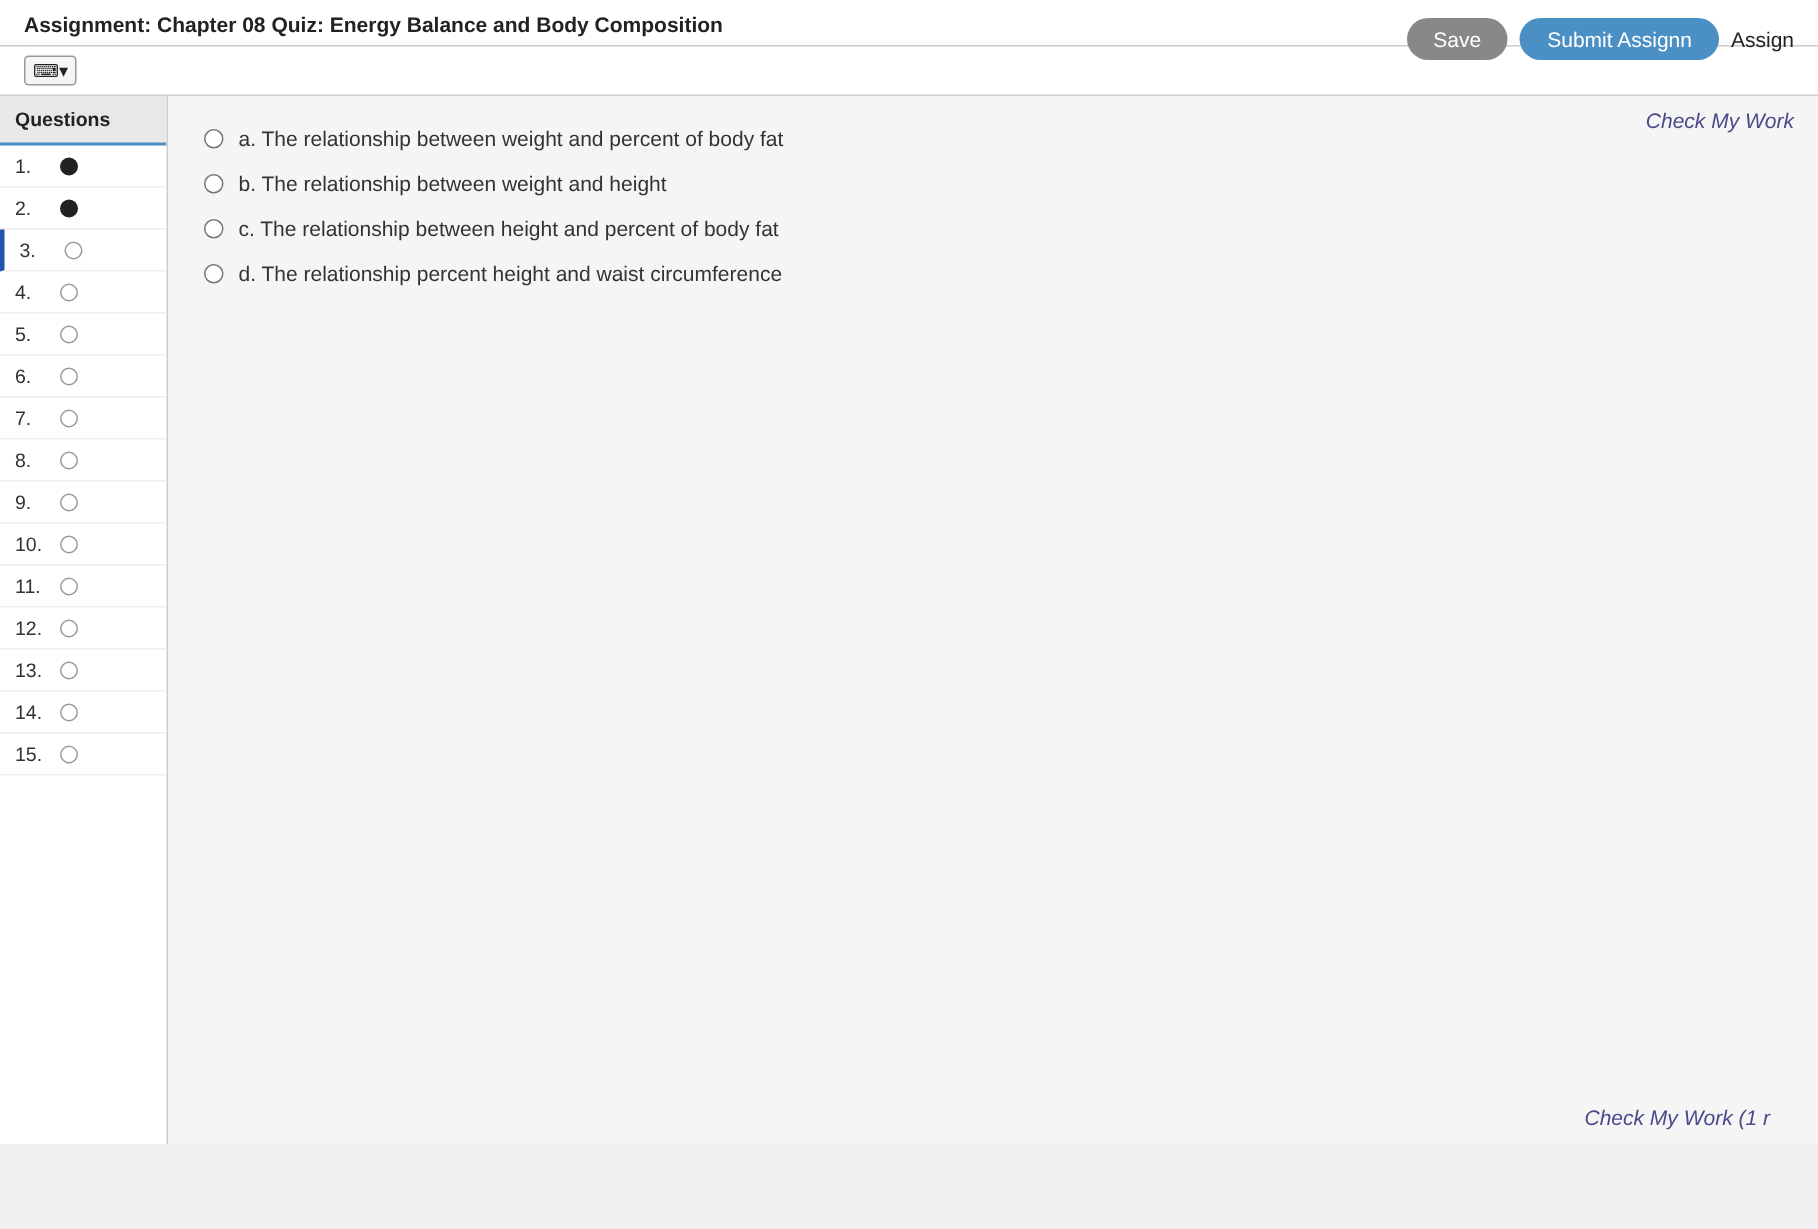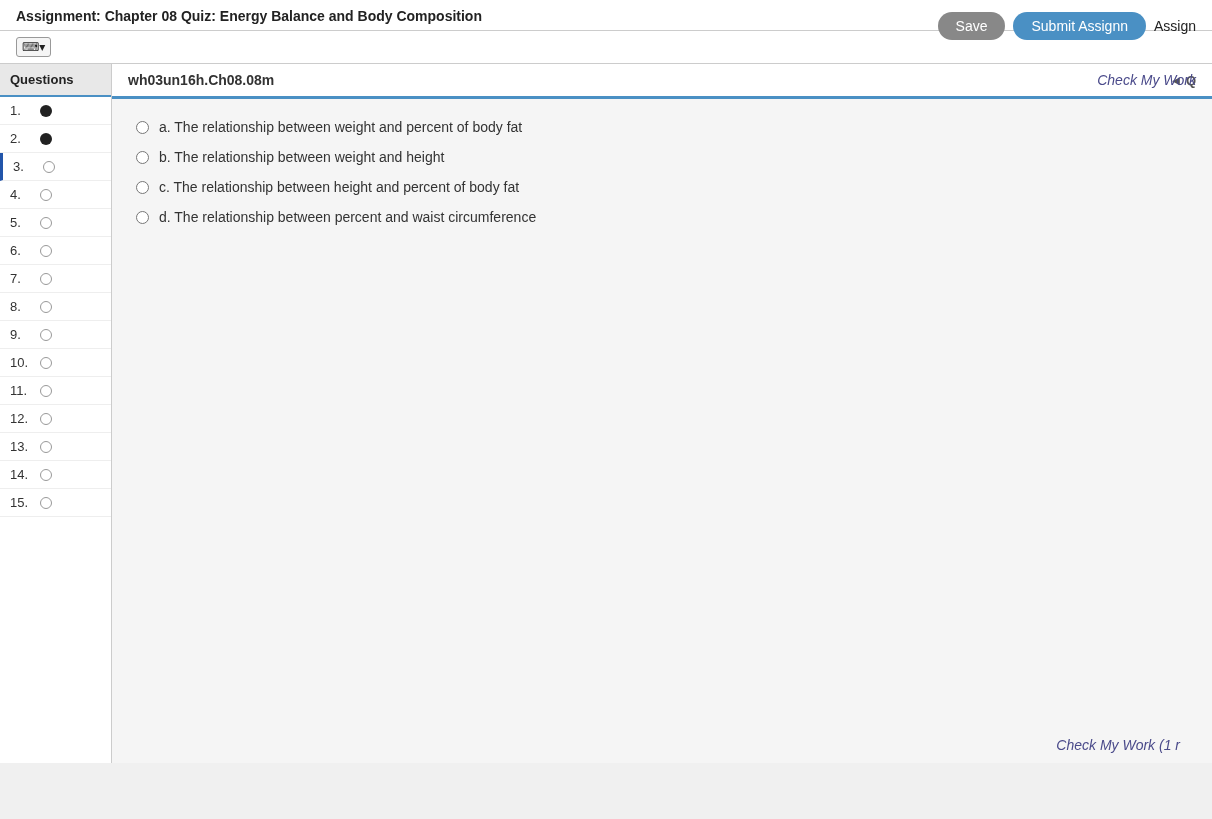--- a/index.html
+++ b/index.html
@@ -279,24 +279,20 @@
       <span class="q-dot dot-empty"></span>
     </div>
 
     <div class="sidebar-question-item">
       <span class="q-number">15.</span>
       <span class="q-dot dot-empty"></span>
     </div>
   </div>
 
   <div class="content-area">
-    <div class="content-header">
-      <span>wh03un16h.Ch08.08m</span>
-      <span class="nav-arrow">◄ Q</span>
-    </div>
 
     <span class="check-my-work-top">Check My Work</span>
 
     <div class="question-content">
 
       <div class="answer-option">
         <input type="radio" name="q3" value="a" style="">
         <label class="answer-label">a. The relationship between weight and percent of body fat</label>
       </div>
 
@@ -305,20 +301,20 @@
         <label class="answer-label">b. The relationship between weight and height</label>
       </div>
 
       <div class="answer-option">
         <input type="radio" name="q3" value="c" style="">
         <label class="answer-label">c. The relationship between height and percent of body fat</label>
       </div>
 
       <div class="answer-option">
         <input type="radio" name="q3" value="d" style="">
-        <label class="answer-label">d. The relationship between percent and waist circumference</label>
+        <label class="answer-label">d. The relationship percent height and waist circumference</label>
       </div>
     </div>
 
     <span class="check-my-work-bottom">Check My Work (1 r</span>
   </div>
 
 </div>
 
 </body></html>

